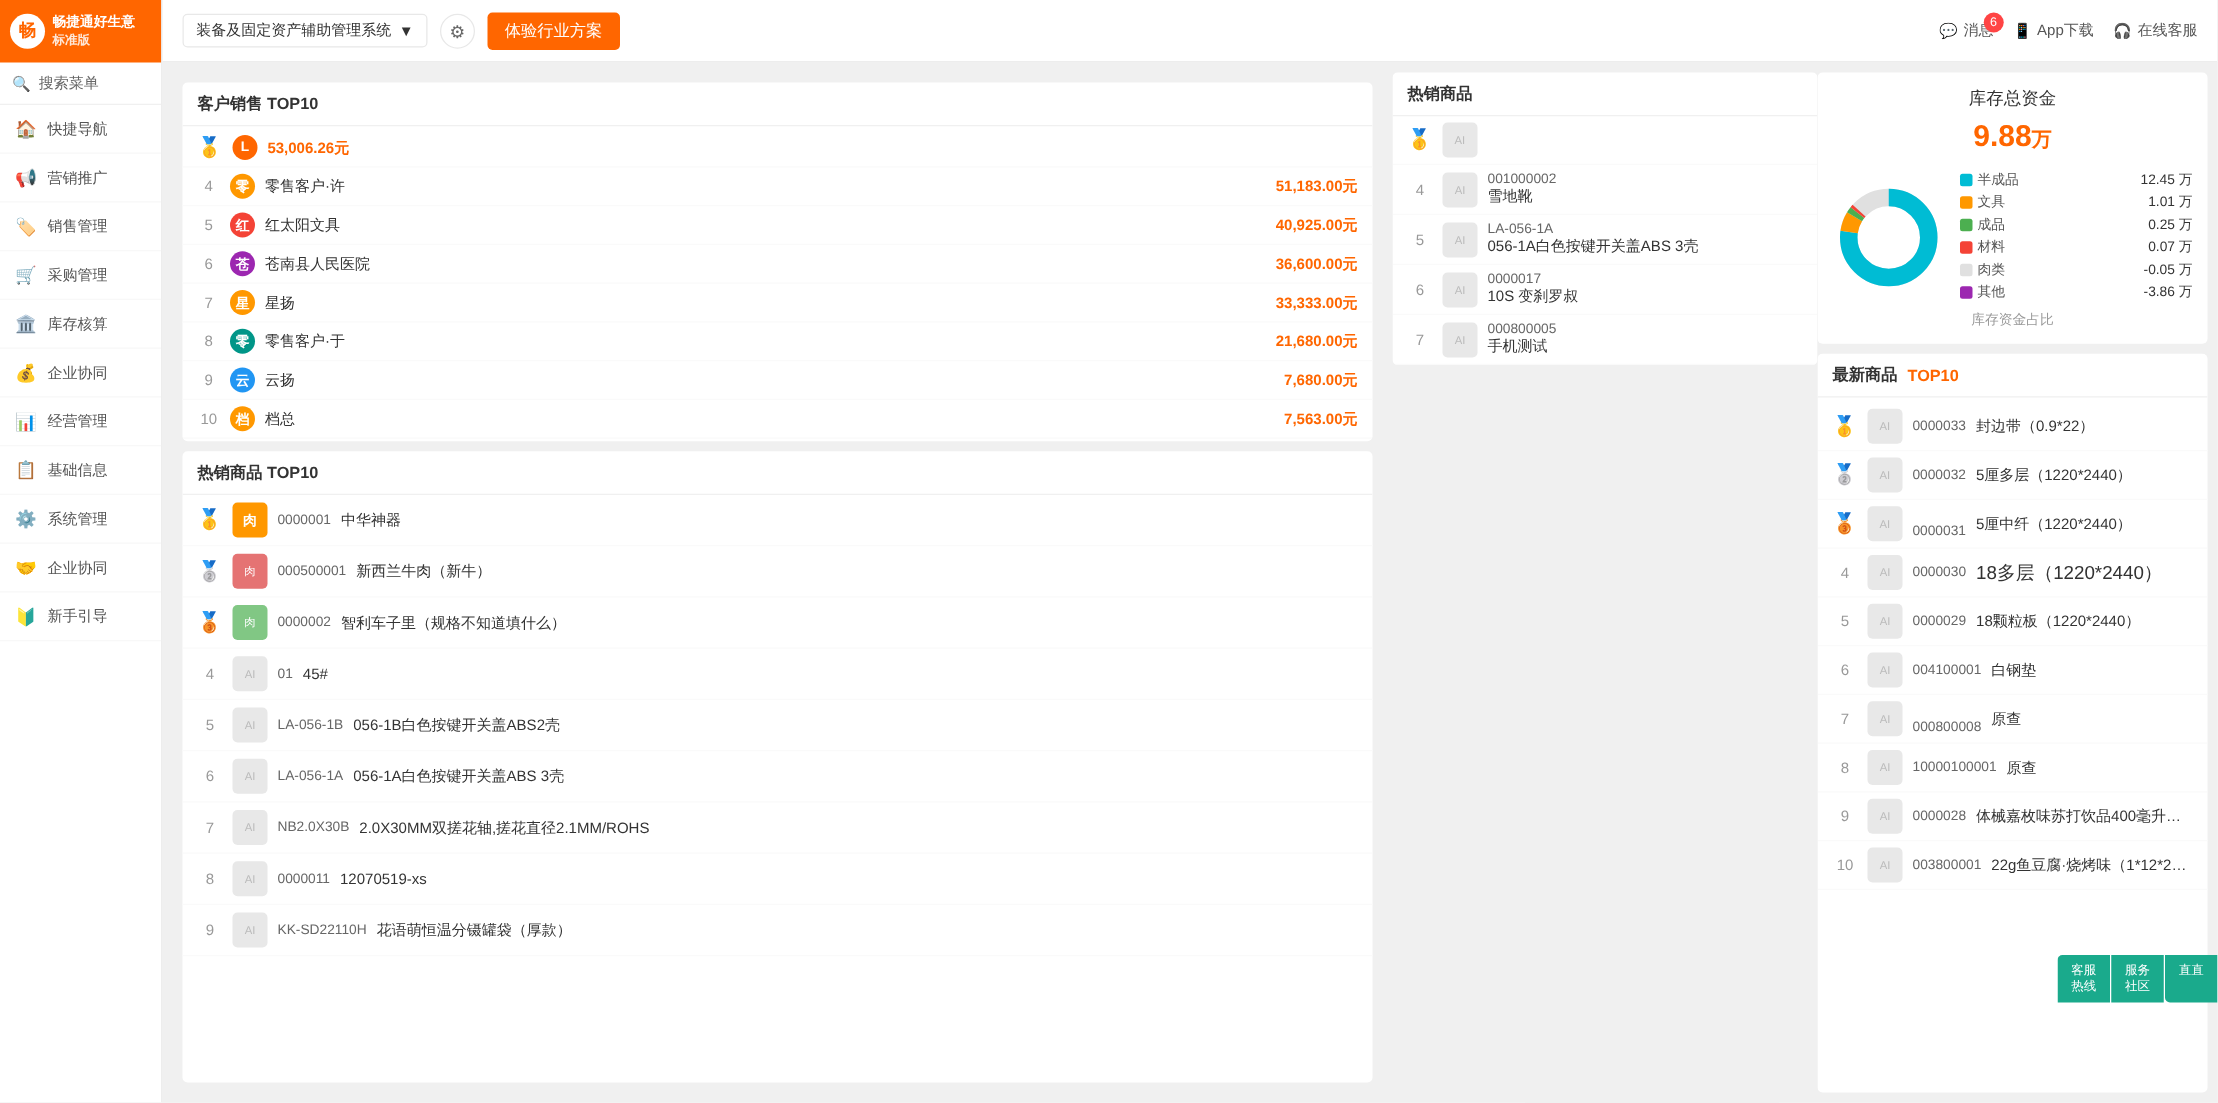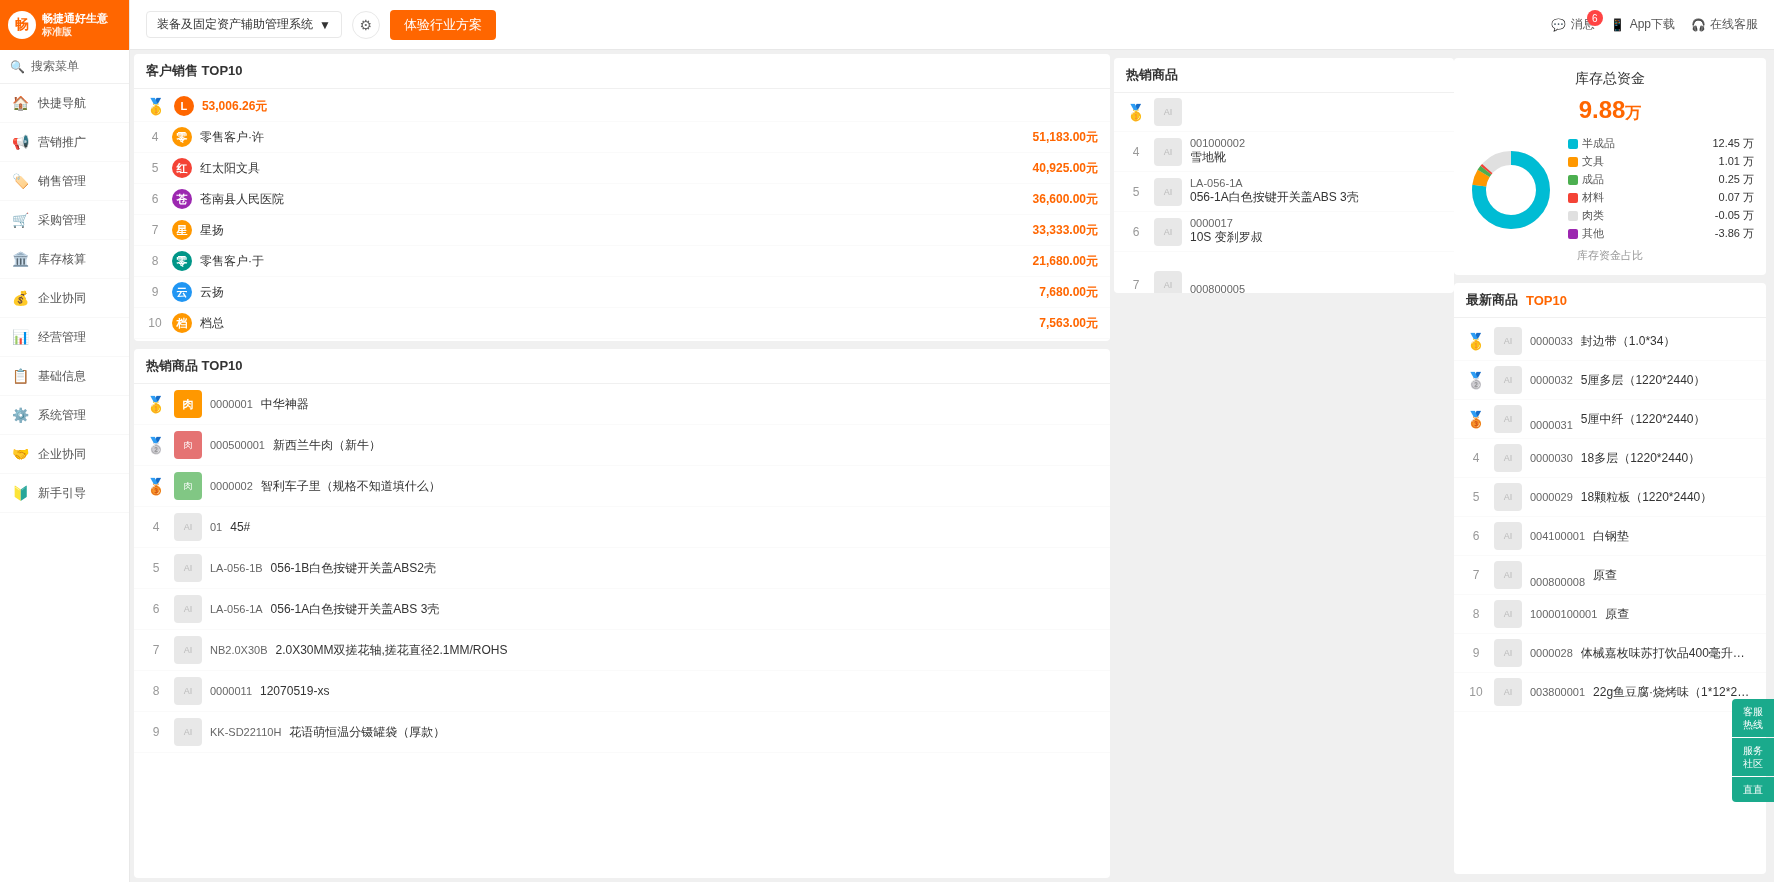--- a/index.html
+++ b/index.html
@@ -120,21 +120,21 @@
       background: #f0f0f0;
       gap: 0;
     }
 
     
     .middle-column {
       flex: 1;
       display: flex;
       flex-direction: column;
       overflow: hidden;
-      padding: 4px;
+      padding: 16px;
       gap: 8px;
       min-width: 0;
     }
 
     
     .panel {
       background: #fff;
       border-radius: 4px;
       overflow: hidden;
     }
@@ -255,21 +255,21 @@
     .latest-item {
       display: flex; align-items: center; gap: 8px;
       padding: 5px 12px;
       border-bottom: 1px solid #fafafa;
     }
 
     
     .float-service {
       position: fixed;
       right: 0; bottom: 80px;
-      display: flex; flex-direction: column; gap: 1px;
+      display: flex; flex-direction: row; gap: 1px;
       z-index: 1000;
     }
     .float-btn {
       width: 42px; padding: 6px 4px;
       background: #1aaa8c; color: #fff;
       font-size: 10px; text-align: center;
       cursor: pointer; line-height: 1.3;
     }
     .float-btn:first-child { border-radius: 4px 0 0 0; }
     .float-btn:last-child { border-radius: 0 0 0 4px; }
@@ -530,21 +530,21 @@
             <div class="product-placeholder">AI</div>
             <div style="flex:1;min-width:0;">
               <div style="font-size:11px;color:#666;">0000017</div>
               <div style="font-size:12px;color:#333;">10S 变刹罗叔</div>
             </div>
           </div>
           <div class="top-product-item">
             <span style="width:20px;text-align:center;color:#999;font-size:12px;">7</span>
             <div class="product-placeholder">AI</div>
             <div style="flex:1;min-width:0;">
-              <div style="font-size:11px;color:#666;margin-top:26px;">000800005</div>
+              <div style="font-size:11px;color:#666;">000800005</div>
               <div style="font-size:12px;color:#333;">手机测试</div>
             </div>
           </div>
 
         </div>
       </div>
     </div>
 
     <div class="right-panel">
 
@@ -618,39 +618,39 @@
       <div class="latest-products">
         <div class="latest-header">
           <span class="latest-title">最新商品</span>
           <span class="latest-subtitle">TOP10</span>
         </div>
         <div class="latest-list">
           <div class="latest-item">
             <span class="gold-icon">🥇</span>
             <div class="product-placeholder">AI</div>
             <span style="font-size:11px;color:#666;">0000033</span>
-            <span style="font-size:12px;color:#333;flex:1;">封边带（1.0*34）</span>
+            <span style="font-size:12px;color:#333;flex:1;">封边带（0.9*22）</span>
           </div>
           <div class="latest-item">
             <span class="silver-icon">🥈</span>
             <div class="product-placeholder">AI</div>
             <span style="font-size:11px;color:#666;">0000032</span>
             <span style="font-size:12px;color:#333;flex:1;">5厘多层（1220*2440）</span>
           </div>
           <div class="latest-item">
             <span class="bronze-icon">🥉</span>
             <div class="product-placeholder">AI</div>
             <span style="font-size:11px;color:#666;margin-top:12px;">0000031</span>
             <span style="font-size:12px;color:#333;flex:1;">5厘中纤（1220*2440）</span>
           </div>
           <div class="latest-item">
             <span style="width:20px;text-align:center;color:#999;font-size:12px;">4</span>
             <div class="product-placeholder">AI</div>
             <span style="font-size:11px;color:#666;">0000030</span>
-            <span style="font-size:12px;color:#333;flex:1;">18多层（1220*2440）</span>
+            <span style="font-size:15px;color:#333;flex:1;">18多层（1220*2440）</span>
           </div>
           <div class="latest-item">
             <span style="width:20px;text-align:center;color:#999;font-size:12px;">5</span>
             <div class="product-placeholder">AI</div>
             <span style="font-size:11px;color:#666;">0000029</span>
             <span style="font-size:12px;color:#333;flex:1;">18颗粒板（1220*2440）</span>
           </div>
           <div class="latest-item">
             <span style="width:20px;text-align:center;color:#999;font-size:12px;">6</span>
             <div class="product-placeholder">AI</div>

